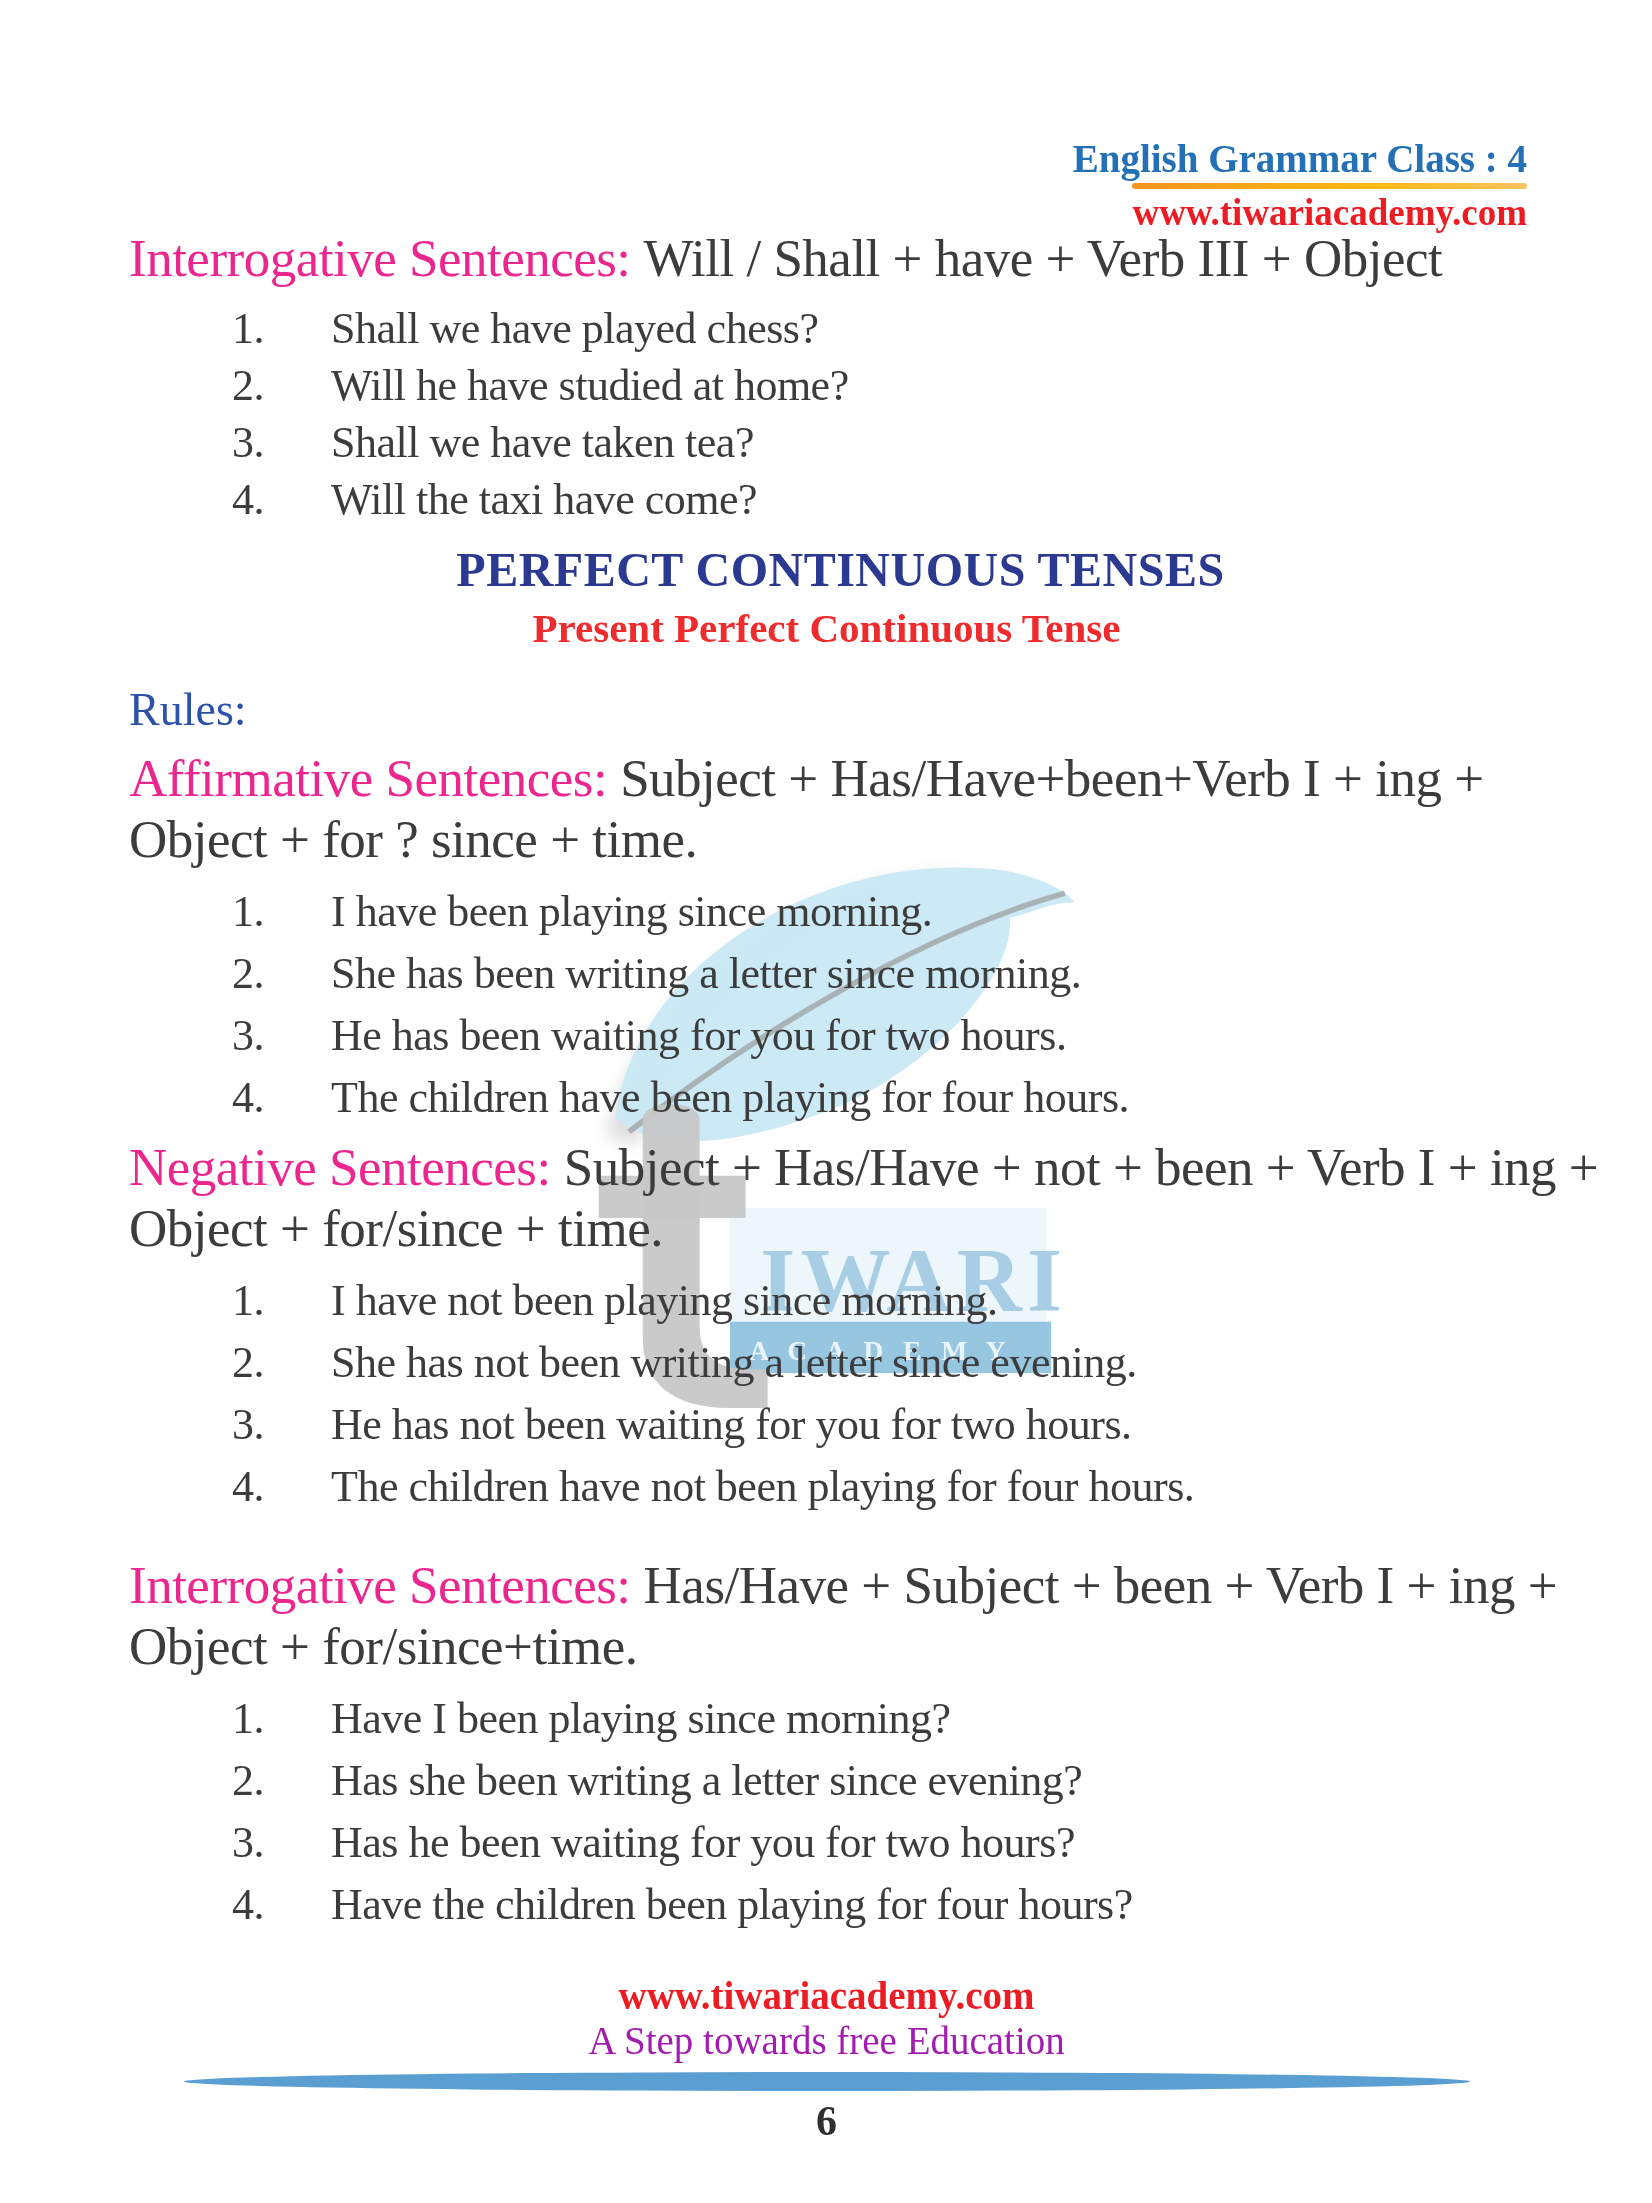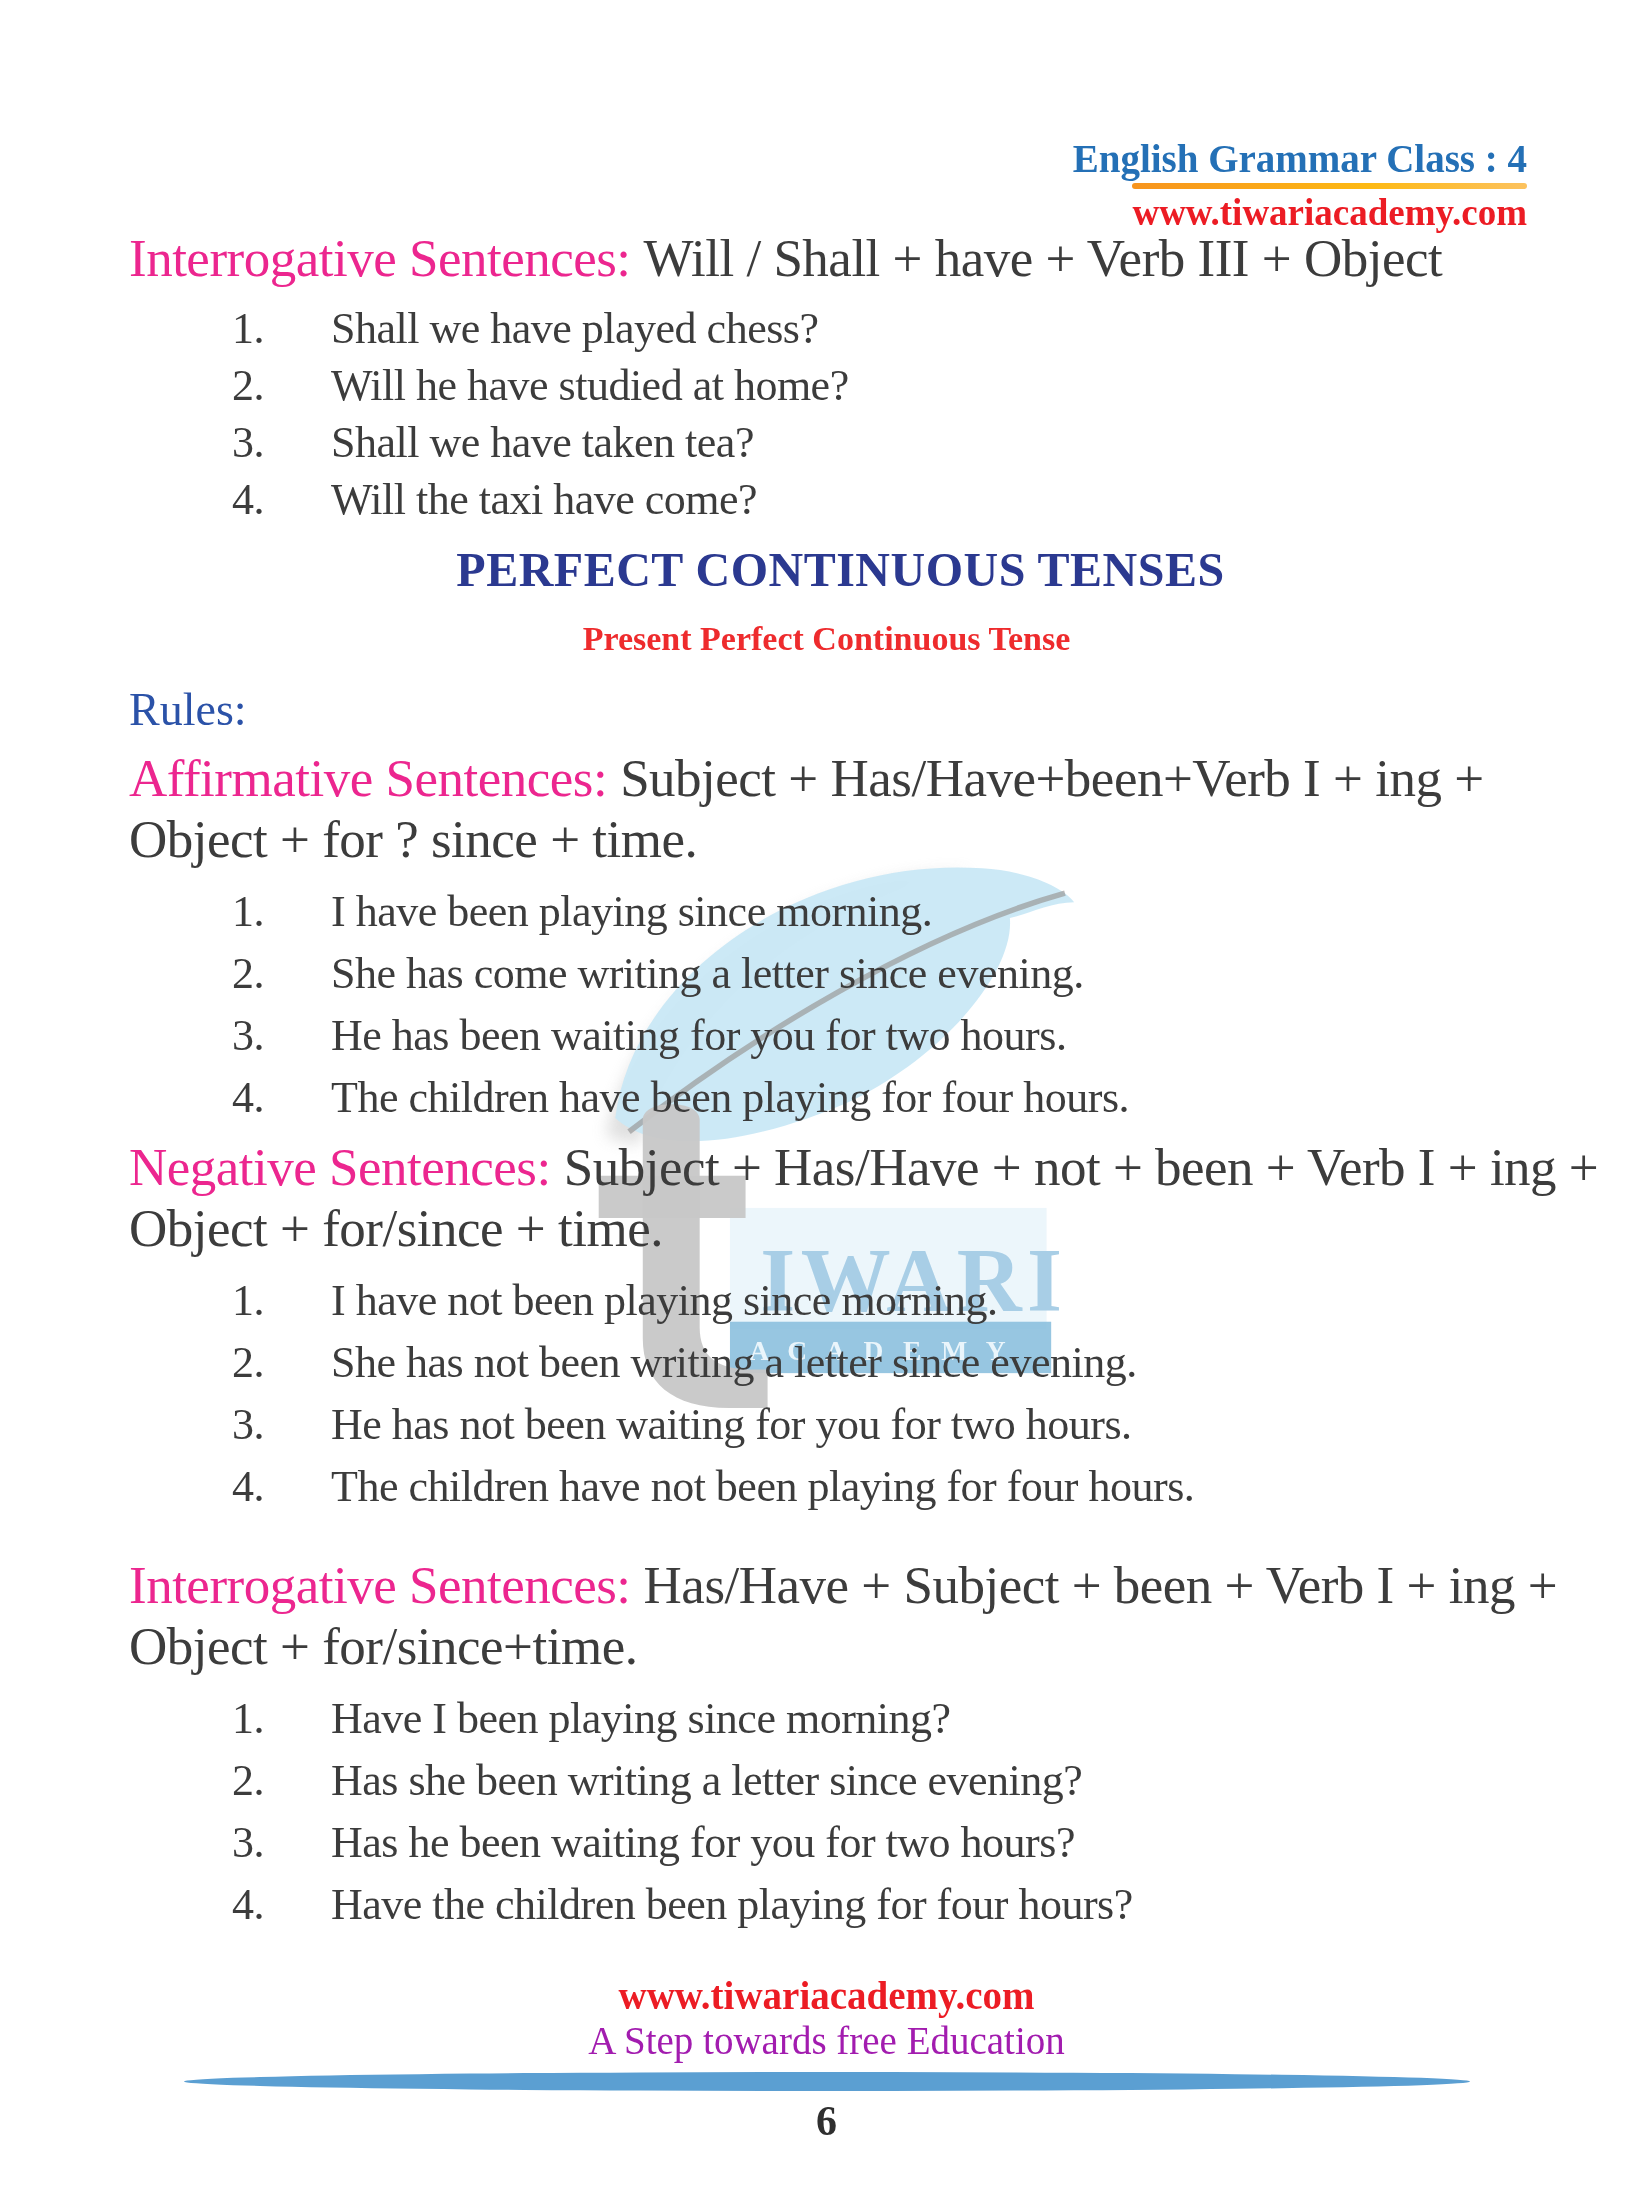--- a/index.html
+++ b/index.html
@@ -11,22 +11,22 @@
   .watermark{position:absolute;left:551px;top:815px;width:569px;height:606px;z-index:0;}
   
   .header{position:absolute;top:138px;right:126px;text-align:right;z-index:2;}
   .header-title{font-size:39px;font-weight:bold;color:#2470B6;line-height:42px;letter-spacing:0px;}
   .header-underline{height:6.4px;width:395px;margin:2.8px 0 3.7px auto;border-radius:3.7px;
     background:linear-gradient(90deg,#F7941E 0%,#FDB913 60%,#FcC25f 100%);}
   .header-url{font-size:37px;font-weight:bold;color:#EC1C24;line-height:40px;}
   
   .h-main{position:absolute;top:542px;left:0;width:100%;text-align:center;
     font-size:48px;font-weight:bold;color:#2B3990;letter-spacing:0.5px;z-index:2;padding-left:14px;}
-  .h-sub{position:absolute;top:620px;left:0;width:100%;text-align:center;
-    font-size:34px;font-weight:bold;color:#EE2B2D;z-index:2;}
+  .h-sub{position:absolute;top:604px;left:0;width:100%;text-align:center;
+    font-size:41px;font-weight:bold;color:#EE2B2D;z-index:2;}
   .h-rules{position:absolute;top:683px;left:129px;font-size:46px;color:#2B52A8;z-index:2;}
   
   .sec{position:absolute;left:129px;right:92px;z-index:2;}
   .sec-0{top:230px;}
   .sec-1{top:748px;}
   .sec-2{top:1137px;}
   .sec-3{top:1555px;}
   .rule-line{font-size:53px;line-height:61px;color:#3C3C3C;letter-spacing:-0.5px;white-space:nowrap;}
   .sec-0 .rule-line{line-height:57px;}
   .sec-label{color:#EC268F;}
@@ -100,21 +100,21 @@
   <div class="sec sec-1">
     <div class="rule-line"><span class="sec-label">Affirmative Sentences:</span><span style="margin-left:13px;">Subject + Has/Have+been+Verb I + ing +</span></div>
     <div class="rule-line">Object + for ? since + time.</div>
     <div class="items">
       <div class="item">
           <span class="num">1.</span>
           <span>I have been playing since morning.</span>
         </div>
       <div class="item">
           <span class="num">2.</span>
-          <span>She has come writing a letter since evening.</span>
+          <span>She has been writing a letter since morning.</span>
         </div>
       <div class="item">
           <span class="num">3.</span>
           <span>He has been waiting for you for two hours.</span>
         </div>
       <div class="item">
           <span class="num">4.</span>
           <span>The children have been playing for four hours.</span>
         </div>
     </div>

